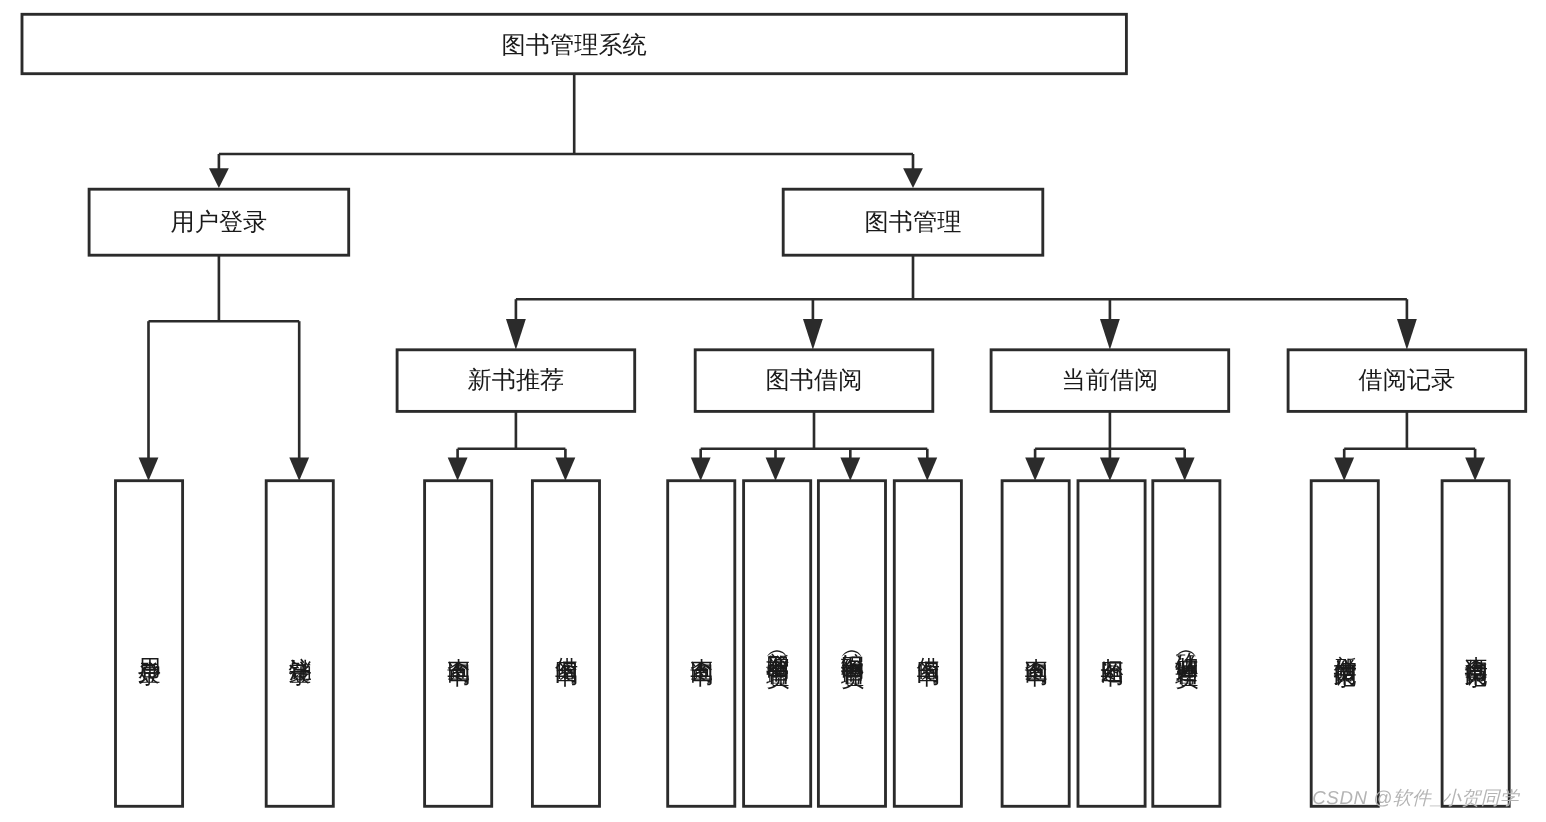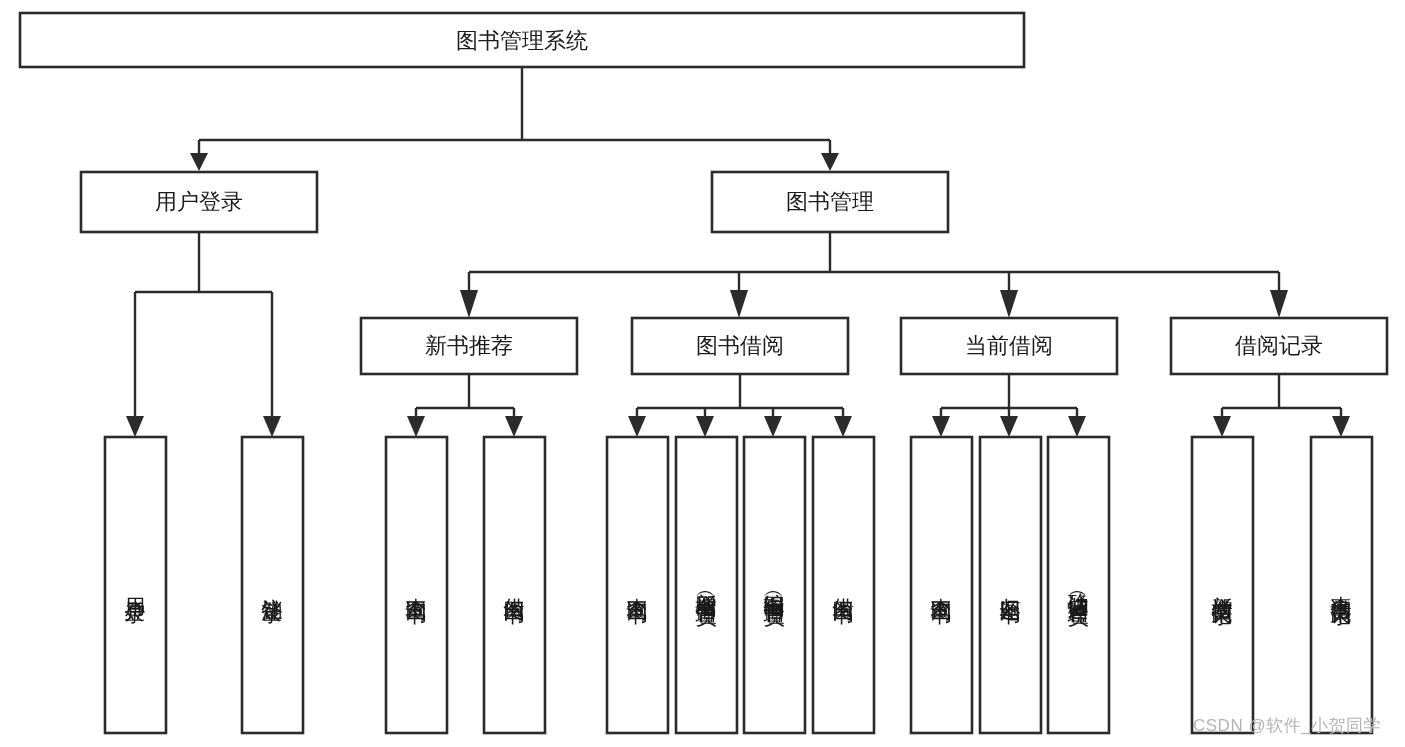--- a/index.html
+++ b/index.html
@@ -231,15 +231,15 @@
   <div class="leaf-label" style="left:744px; top:437px; width:61px; height:296px;">编辑图书（管理员）</div>
   <div class="leaf-label" style="left:813px; top:437px; width:61px; height:296px;">借阅图书</div>
 
   <div class="leaf-label" style="left:911px; top:437px; width:61px; height:296px;">查询图书</div>
   <div class="leaf-label" style="left:980px; top:437px; width:61px; height:296px;">归还图书</div>
   <div class="leaf-label" style="left:1048px; top:437px; width:61px; height:296px;">确认归还（管理员）</div>
 
   <div class="leaf-label" style="left:1192px; top:437px; width:61px; height:296px;">新增借阅记录</div>
   <div class="leaf-label" style="left:1311px; top:437px; width:61px; height:296px;">查询借阅记录</div>
 
-  <div class="watermark" style="left:1193px; top:714px;">CSDN @软件_小贺同学</div>
+  <div class="watermark" style="left:1193px; top:714px;font-style:italic;">CSDN @软件_小贺同学</div>
 
 </div>
 
 </body></html>

